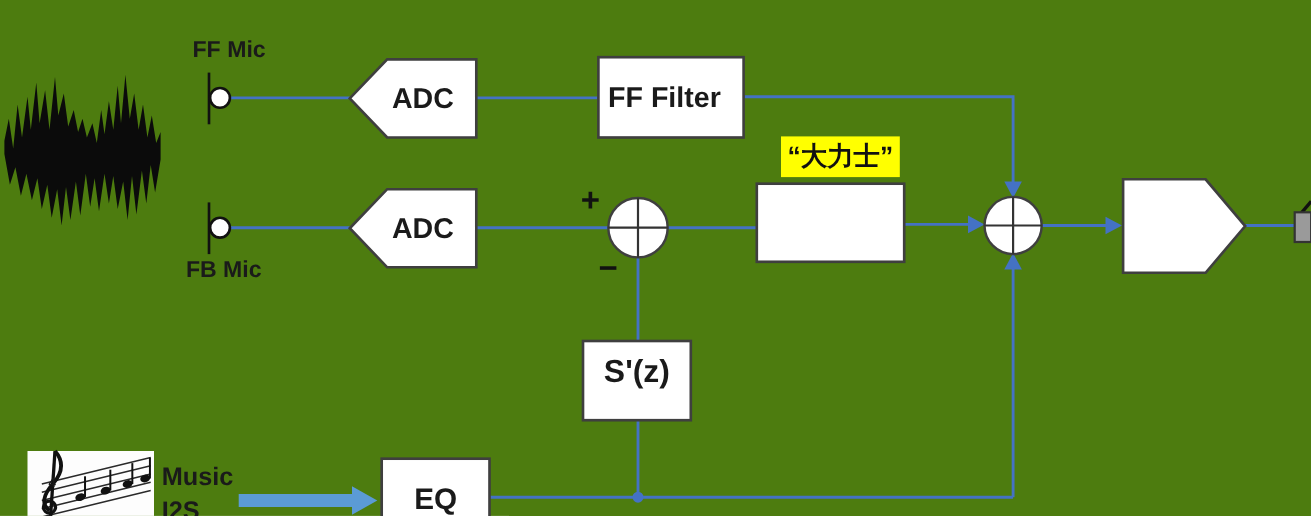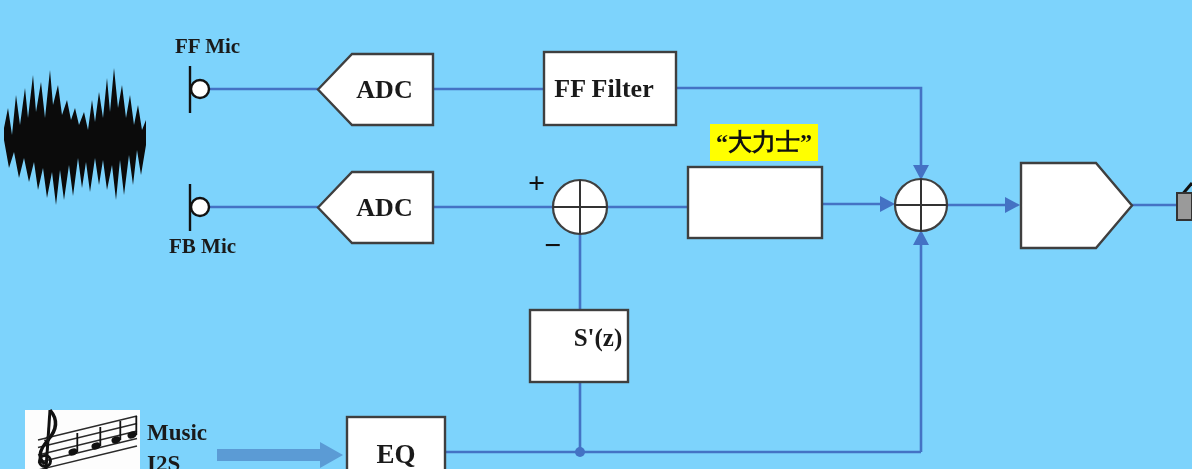--- a/index.html
+++ b/index.html
@@ -1,37 +1,37 @@
 <!DOCTYPE html>
 <html><head>
 <meta charset="utf-8">
 <style>
   html,body{margin:0;padding:0;background:#fff;}
   #canvas{
-    position:relative;width:1192px;height:469px;overflow:hidden;background:#7dd3fc;
-    font-family:Liberation Serif, serif;
+    position:relative;width:1192px;height:469px;overflow:hidden;background:#4d7c0f;
+    font-family:Liberation Sans, sans-serif;
   }
   #wires{position:absolute;left:0;top:0;z-index:0;}
   .lbl{position:absolute;z-index:2;color:#1a1a1a;font-weight:bold;white-space:nowrap;}
   .block-label{
     position:absolute;z-index:2;display:flex;align-items:center;justify-content:center;
     color:#1a1a1a;font-weight:bold;
   }
   .mic-label{font-size:21px;}
   .hl{
     position:absolute;z-index:2;background:#ffff00;color:#111;font-weight:bold;
     padding:2px 6px 3px 6px;white-space:nowrap;
   }
   .sign{font-size:30px;color:#111;}
   
   .bl-adc-ff{left:336px;top:54px;width:97px;height:71px;font-size:26px;}
   .bl-adc-fb{left:336px;top:172px;width:97px;height:71px;font-size:26px;}
   .bl-ff-filter{left:544px;top:52px;width:120px;height:73px;font-size:26px;}
   .bl-fb-filter{left:688px;top:167px;width:134px;height:71px;font-size:26px;}
-  .bl-sz{left:530px;top:310px;width:98px;height:56px;font-size:25px;margin-left:19px;}
+  .bl-sz{left:530px;top:310px;width:98px;height:56px;font-size:29px;}
   .bl-eq{left:347px;top:428px;width:98px;height:52px;font-size:27px;}
   .bl-dac{left:1021px;top:163px;width:84px;height:85px;font-size:27px;}
   .pos-ff-mic{left:175px;top:34px;}
   .pos-fb-mic{left:169px;top:234px;}
   .pos-plus{left:528px;top:166px;}
   .pos-minus{left:544px;top:228px;}
   .pos-hl-ff{left:564px;top:6px;font-size:26px;}
   .pos-hl-fb{left:710px;top:124px;font-size:24px;}
   .pos-music{left:147px;top:420px;font-size:23px;}
   .pos-i2s{left:147px;top:451px;font-size:23px;}

